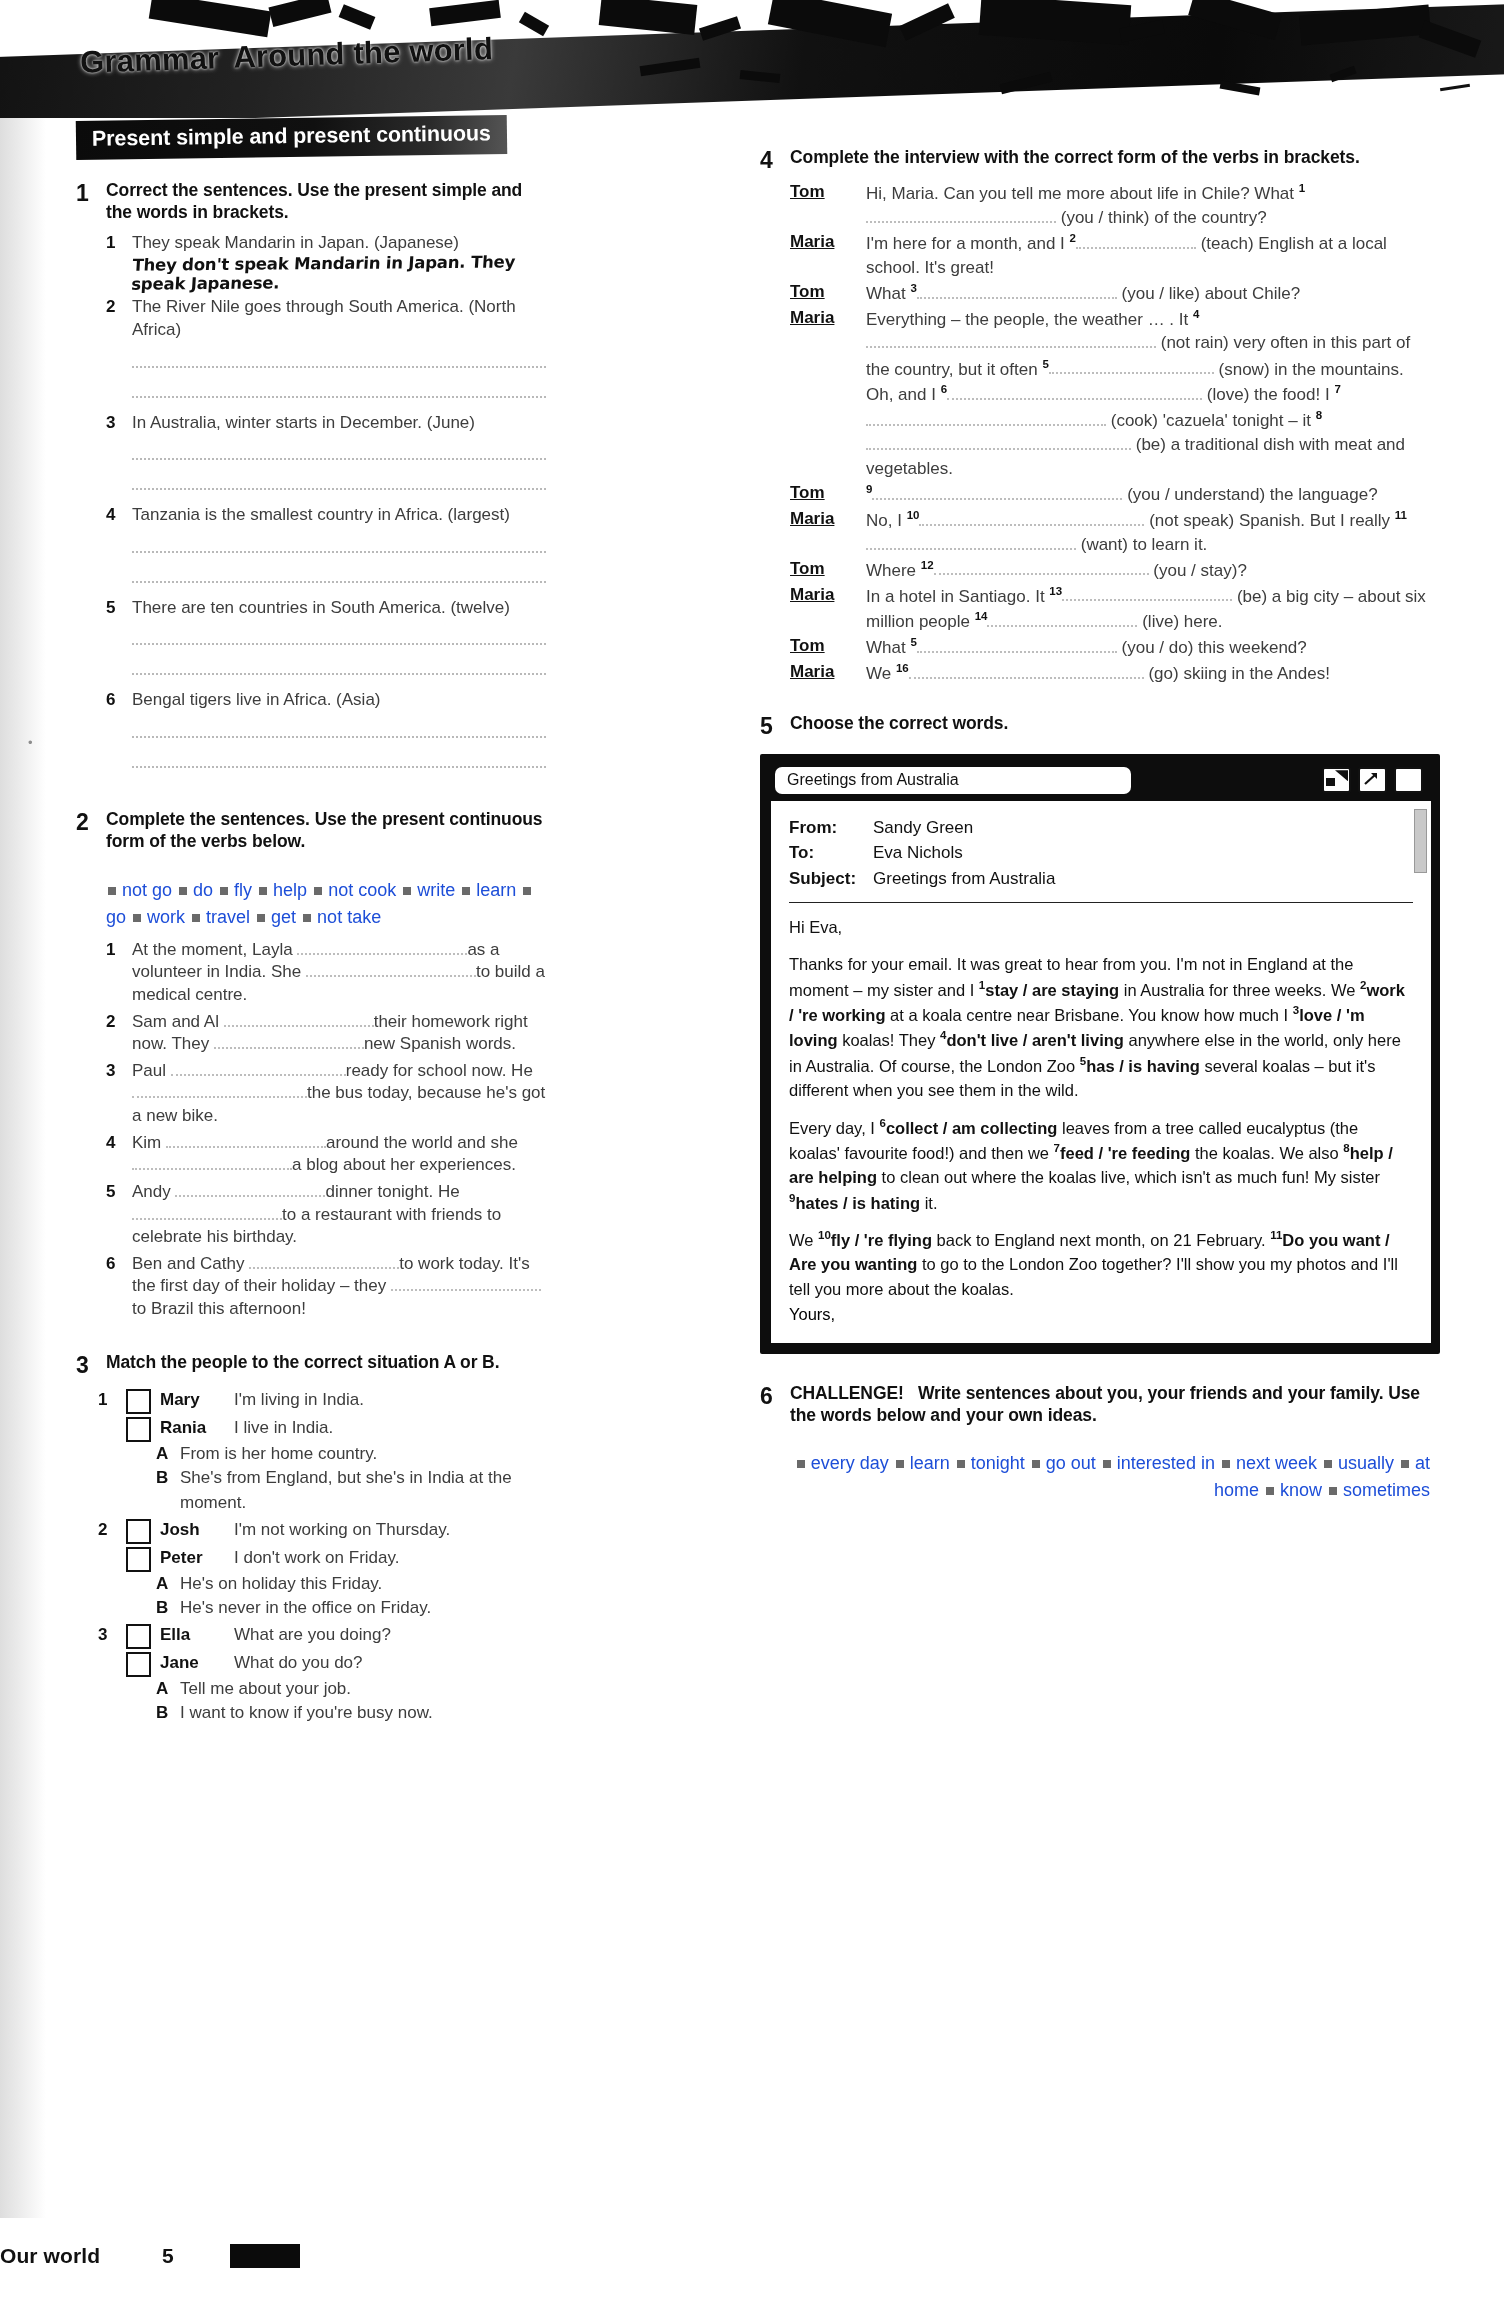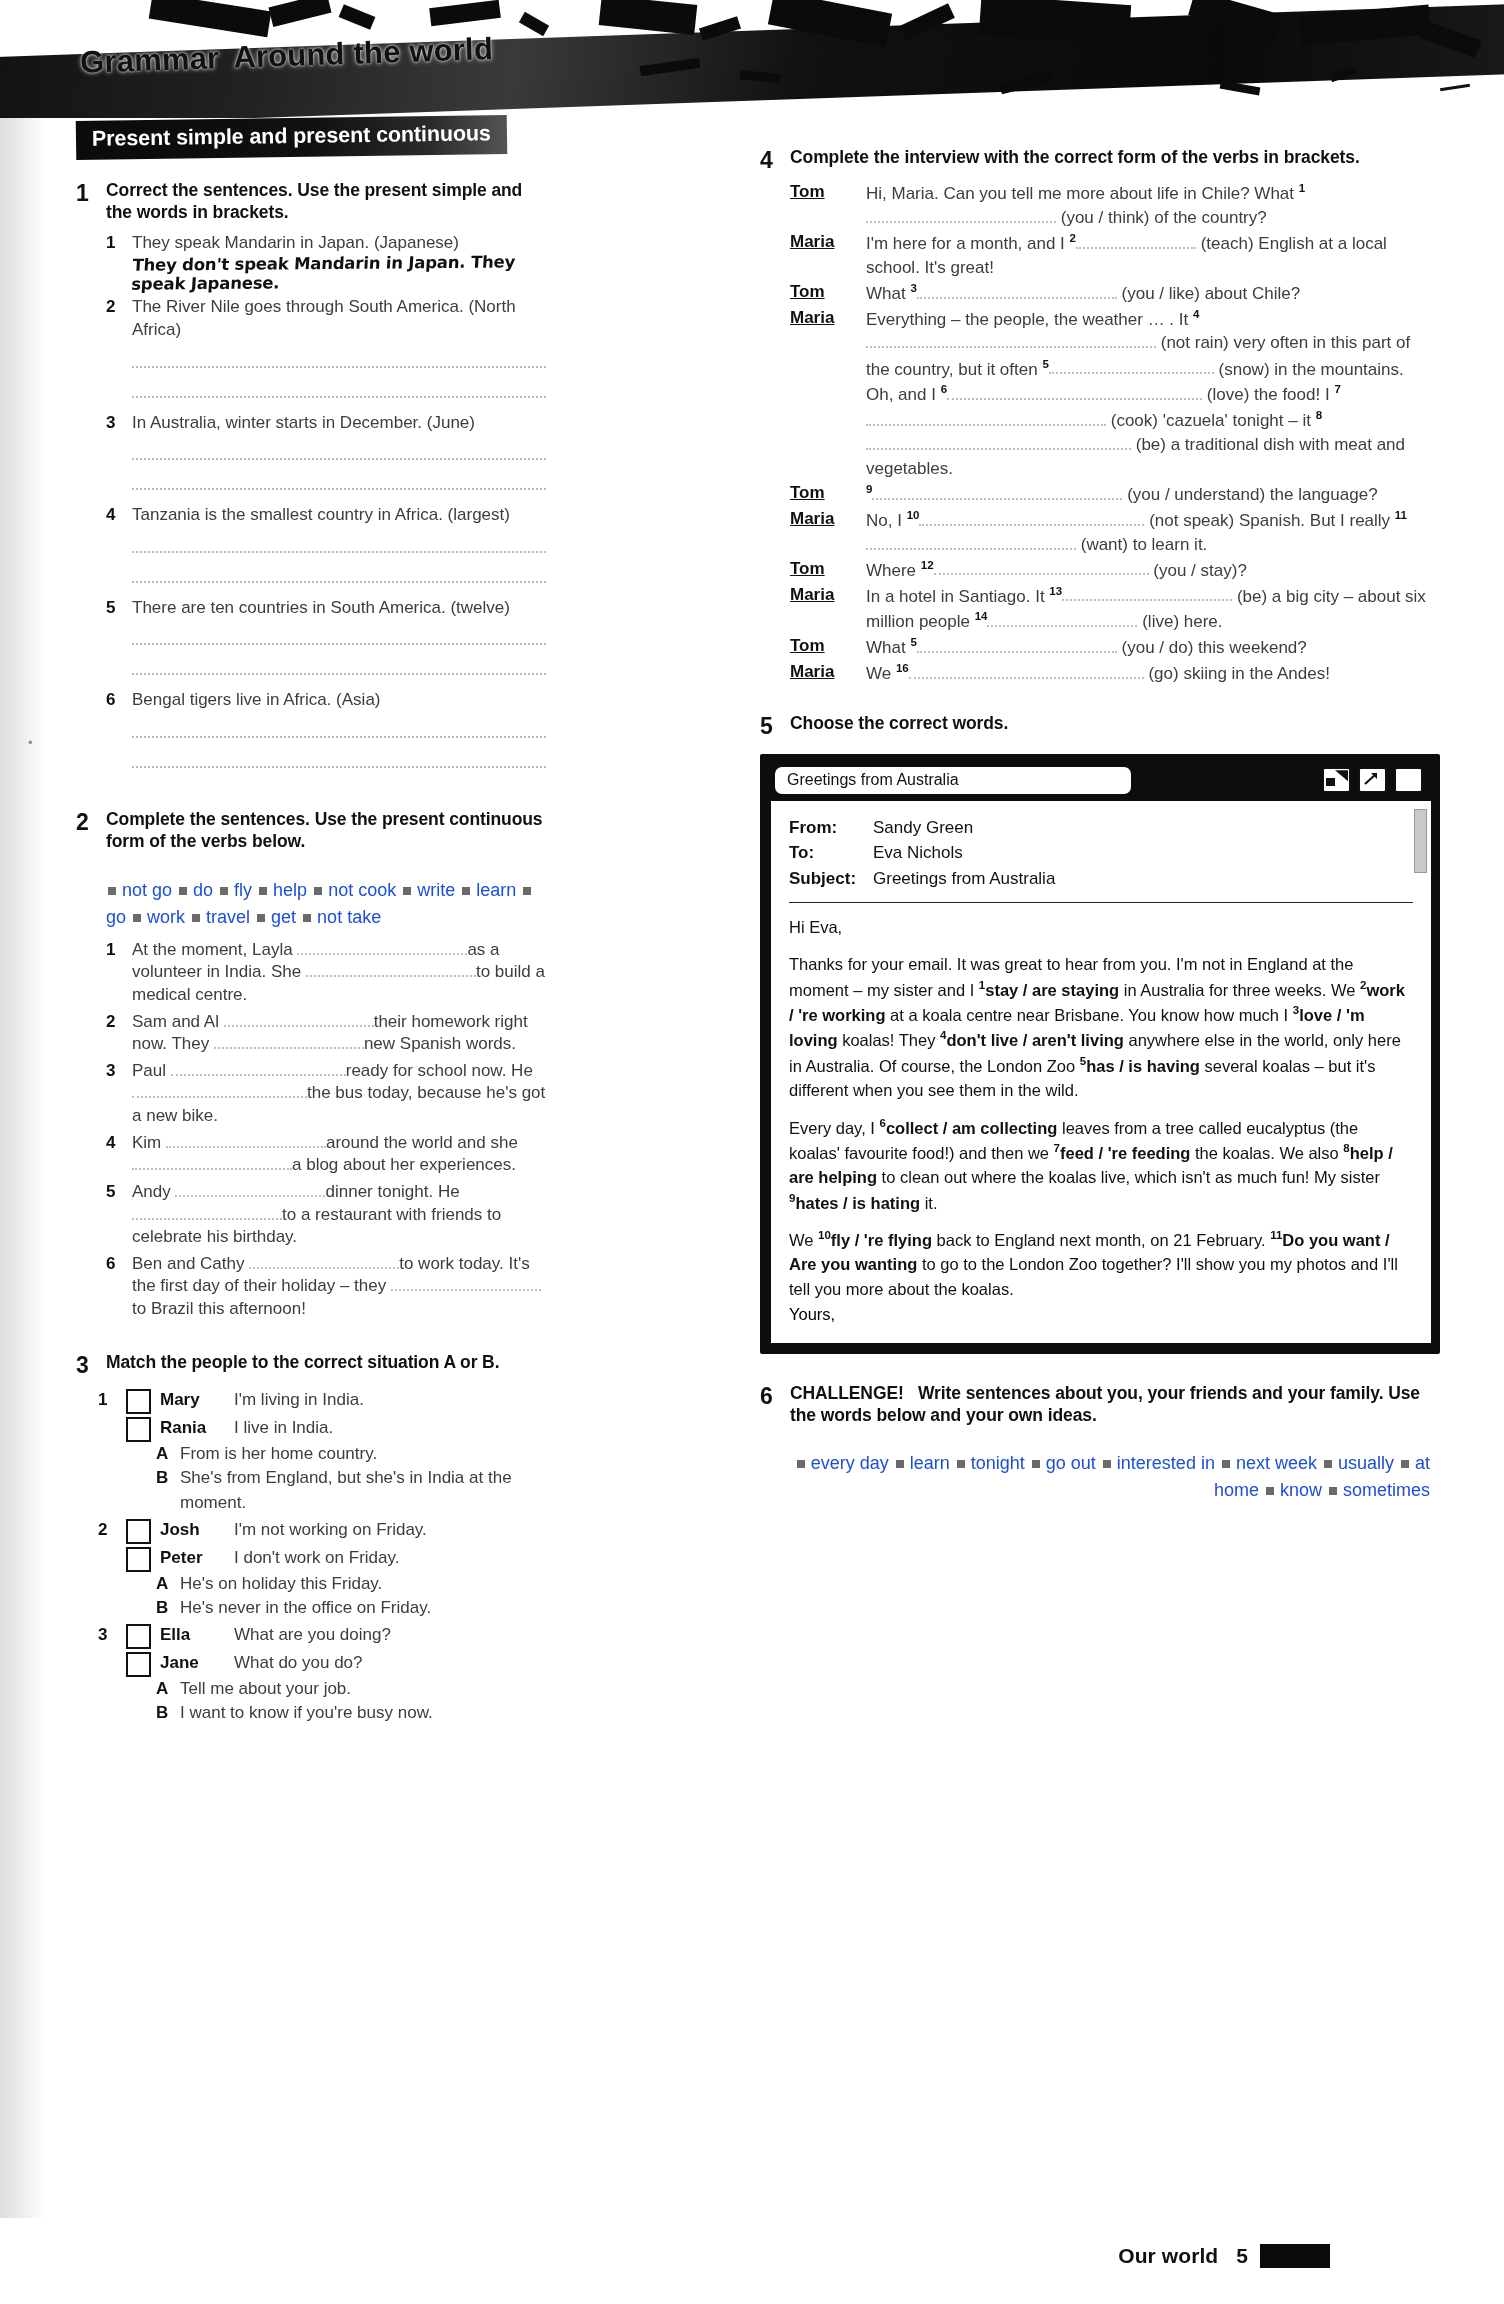--- a/index.html
+++ b/index.html
@@ -155,21 +155,21 @@
   .efield .val{flex:1 1 auto;}
   #email-divider{border-top:1.6px solid #222;margin:11px 0 12px 0;}
   .epara{font-size:16.5px;line-height:1.5;color:#111;margin-bottom:12px;}
   .epara b{font-weight:bold;}
   .epara:last-child{margin-bottom:0;}
   .sig{font-size:16.5px;line-height:1.5;color:#000000;}
 
   
   #footer{
     position:absolute;left:0;bottom:36px;width:1340px;
-    display:flex;align-items:center;justify-content:flex-end;
+    display:flex;align-items:center;justify-content:flex-start;gap:44px;
   }
   #footer-text{font-size:21px;font-weight:bold;color:#111;letter-spacing:0.1px;}
   #footer-page{font-size:21px;font-weight:bold;color:#111;margin-left:18px;}
   #footer-bar{width:70px;height:24px;background:#0b0b0b;margin-left:12px;margin-right:10px;}
 
   
   #edge-smudge{
     position:absolute;left:0;top:118px;width:46px;height:2100px;
     background:linear-gradient(90deg,rgba(150,150,150,.32),rgba(255,255,255,0));
   }
@@ -321,21 +321,21 @@
           <div>From is her home country.</div>
         </div>
         <div class="mopt">
           <div class="mopt-l">B</div>
           <div>She's from England, but she's in India at the moment.</div>
         </div>
         <div class="mrow">
           <div class="mnum">2</div>
           <div class="mbox"></div>
           <div class="mname">Josh</div>
-          <div class="msent">I'm not working on Friday.</div>
+          <div class="msent">I'm not working on Thursday.</div>
         </div>
         <div class="mrow">
           <div class="mnum"></div>
           <div class="mbox"></div>
           <div class="mname">Peter</div>
           <div class="msent">I don't work on Friday.</div>
         </div>
         <div class="mopt">
           <div class="mopt-l">A</div>
           <div>He's on holiday this Friday.</div>

